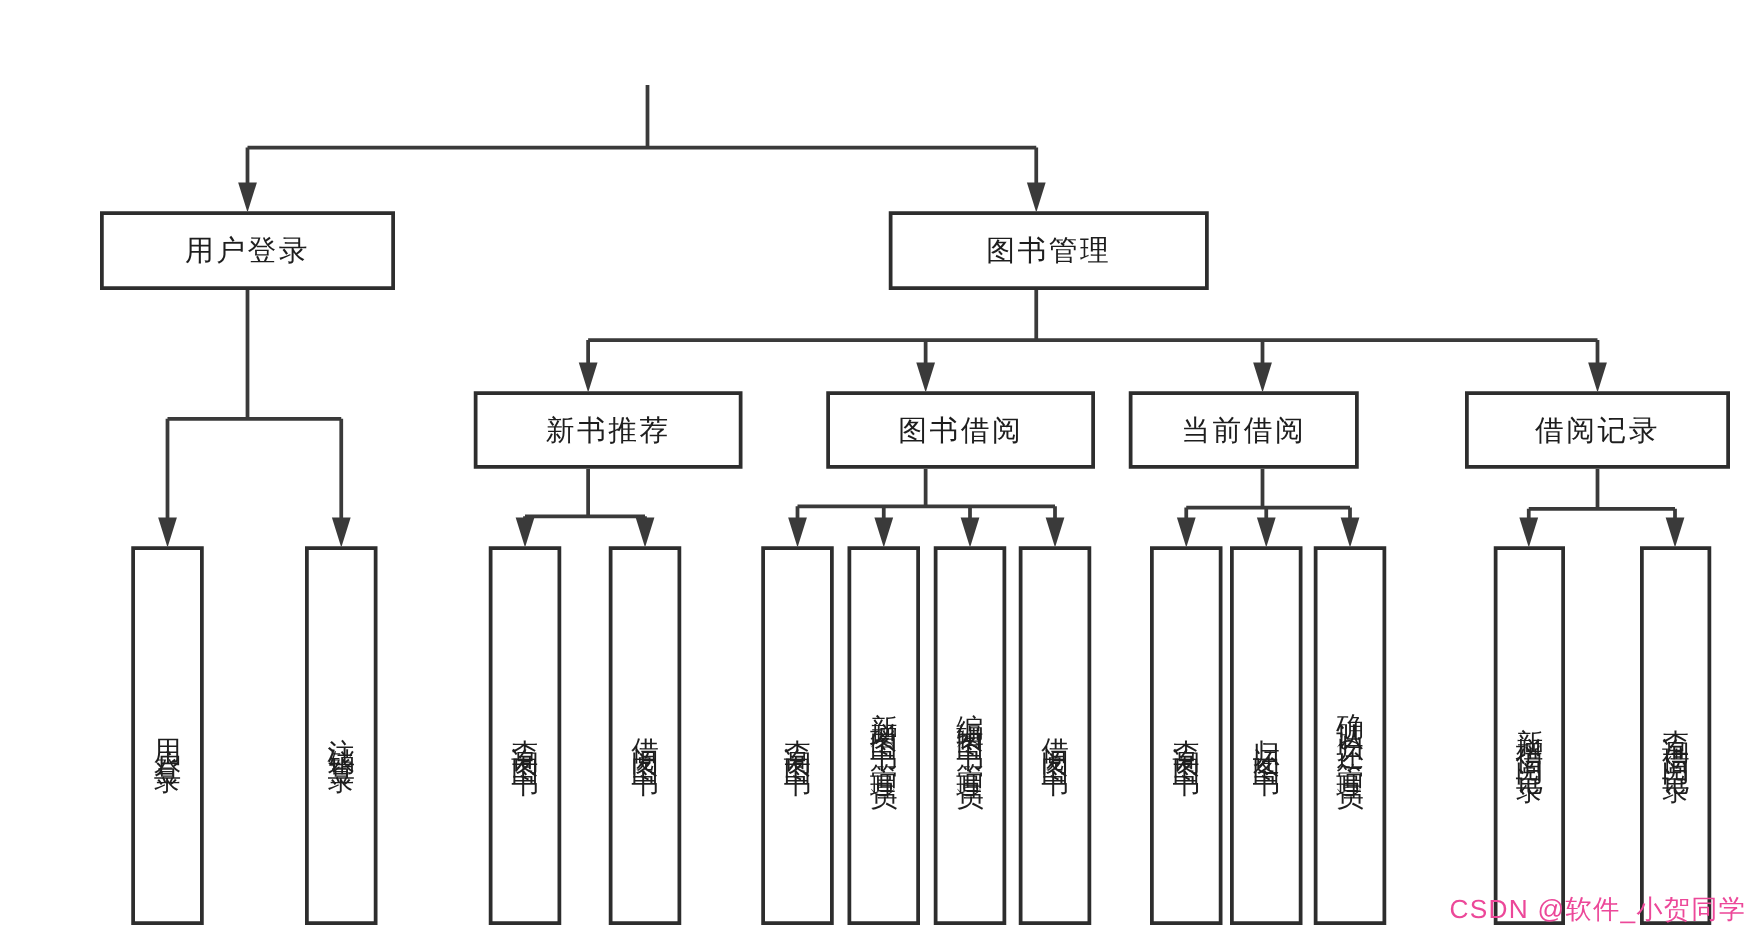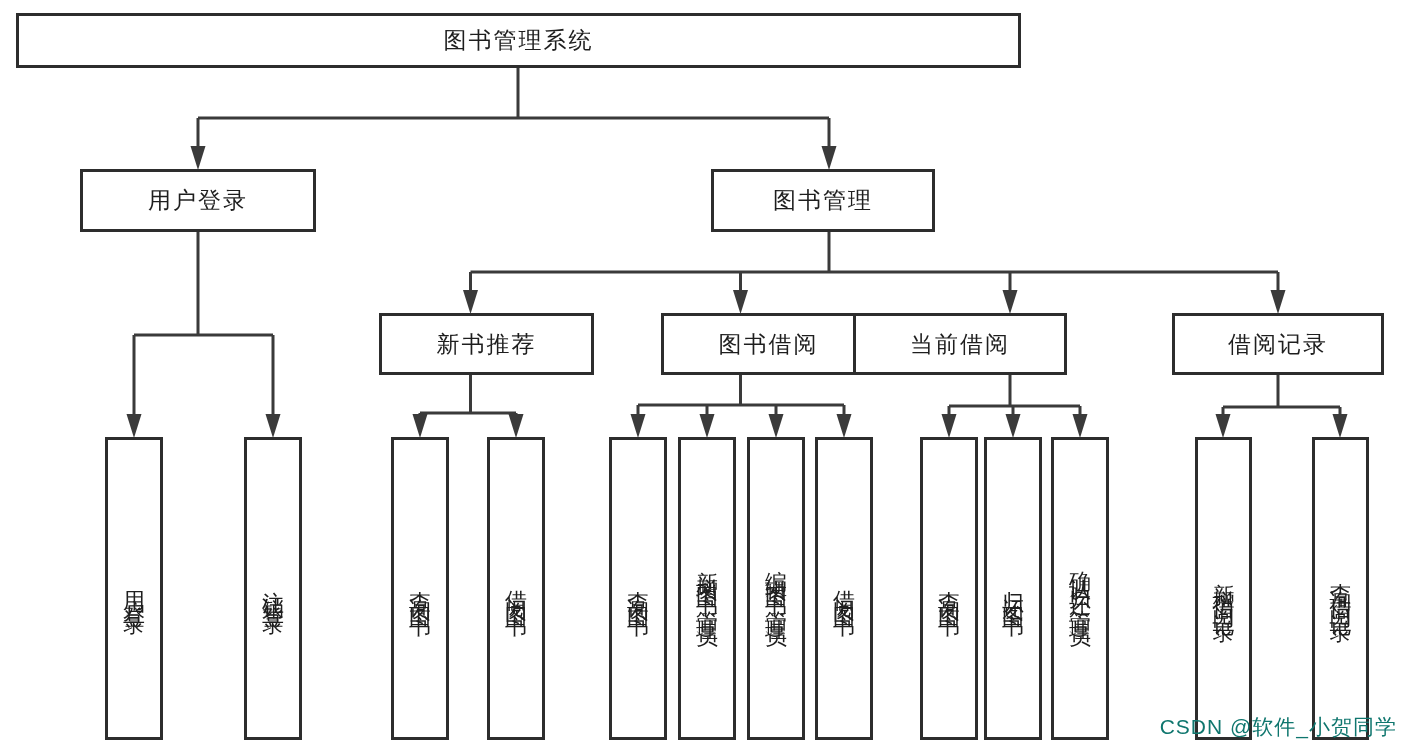--- a/index.html
+++ b/index.html
@@ -41,25 +41,25 @@
     text-orientation: mixed;
     letter-spacing: 8px;
     font-size: 22px;
     white-space: normal;
     overflow: hidden;
   }
   
   .n-root { left: 16px;  top: 13px;  width: 1005px; height: 55px; }
   
   .n-l1a  { left: 80px;  top: 169px; width: 236px;  height: 63px; }
-  .n-l1b  { left: 711px; top: 169px; width: 224px;  height: 63px; }
+  .n-l1b  { left: 711px; top: 169px; width: 256px;  height: 63px; }
   
   .n-l2a  { left: 363px;  top: 313px; width: 215px; height: 62px; margin-left: 16px; }
   .n-l2b  { left: 633px;  top: 313px; width: 215px; height: 62px; margin-left: 28px; }
-  .n-l2c  { left: 853px;  top: 313px; width: 214px; height: 62px; }
+  .n-l2c  { left: 903px;  top: 313px; width: 184px; height: 62px; }
   .n-l2d  { left: 1172px; top: 313px; width: 212px; height: 62px; }
   
   .leaf   { top: 437px; height: 303px; width: 58px; }
   .n-a1 { left: 105px; }
   .n-a2 { left: 244px; }
   .n-b1 { left: 391px; }
   .n-b2 { left: 487px; }
   .n-c1 { left: 609px; }
   .n-c2 { left: 678px; }
   .n-c3 { left: 747px; }
@@ -67,21 +67,21 @@
   .n-d1 { left: 920px; }
   .n-d2 { left: 984px; }
   .n-d3 { left: 1051px; }
   .n-e1 { left: 1195px; width: 57px; }
   .n-e2 { left: 1312px; width: 57px; }
   .watermark {
     position: absolute;
     right: 8px;
     bottom: 6px;
     font-size: 21px;
-    color: #0f766e;
+    color: #ec4899;
     letter-spacing: 1px;
     z-index: 3;
   }
 </style>
 </head>
 <body>
 
 <div class="canvas">
 
   <svg class="connectors" width="1405" height="747" viewBox="0 0 1405 747">
@@ -120,21 +120,20 @@
       <polygon points="776,438 768.5,414 783.5,414"></polygon>
       <polygon points="844,438 836.5,414 851.5,414"></polygon>
       <polygon points="949,438 941.5,414 956.5,414"></polygon>
       <polygon points="1013,438 1005.5,414 1020.5,414"></polygon>
       <polygon points="1080,438 1072.5,414 1087.5,414"></polygon>
       <polygon points="1223,438 1215.5,414 1230.5,414"></polygon>
       <polygon points="1340,438 1332.5,414 1347.5,414"></polygon>
     </g>
   </svg>
 
-  <div class="box n-root">图书管理系统</div>
 
   <div class="box n-l1a">用户登录</div>
   <div class="box n-l1b">图书管理</div>
 
   <div class="box n-l2a">新书推荐</div>
   <div class="box n-l2b">图书借阅</div>
   <div class="box n-l2c">当前借阅</div>
   <div class="box n-l2d">借阅记录</div>
 
   <div class="box vbox leaf n-a1">用户登录</div>

